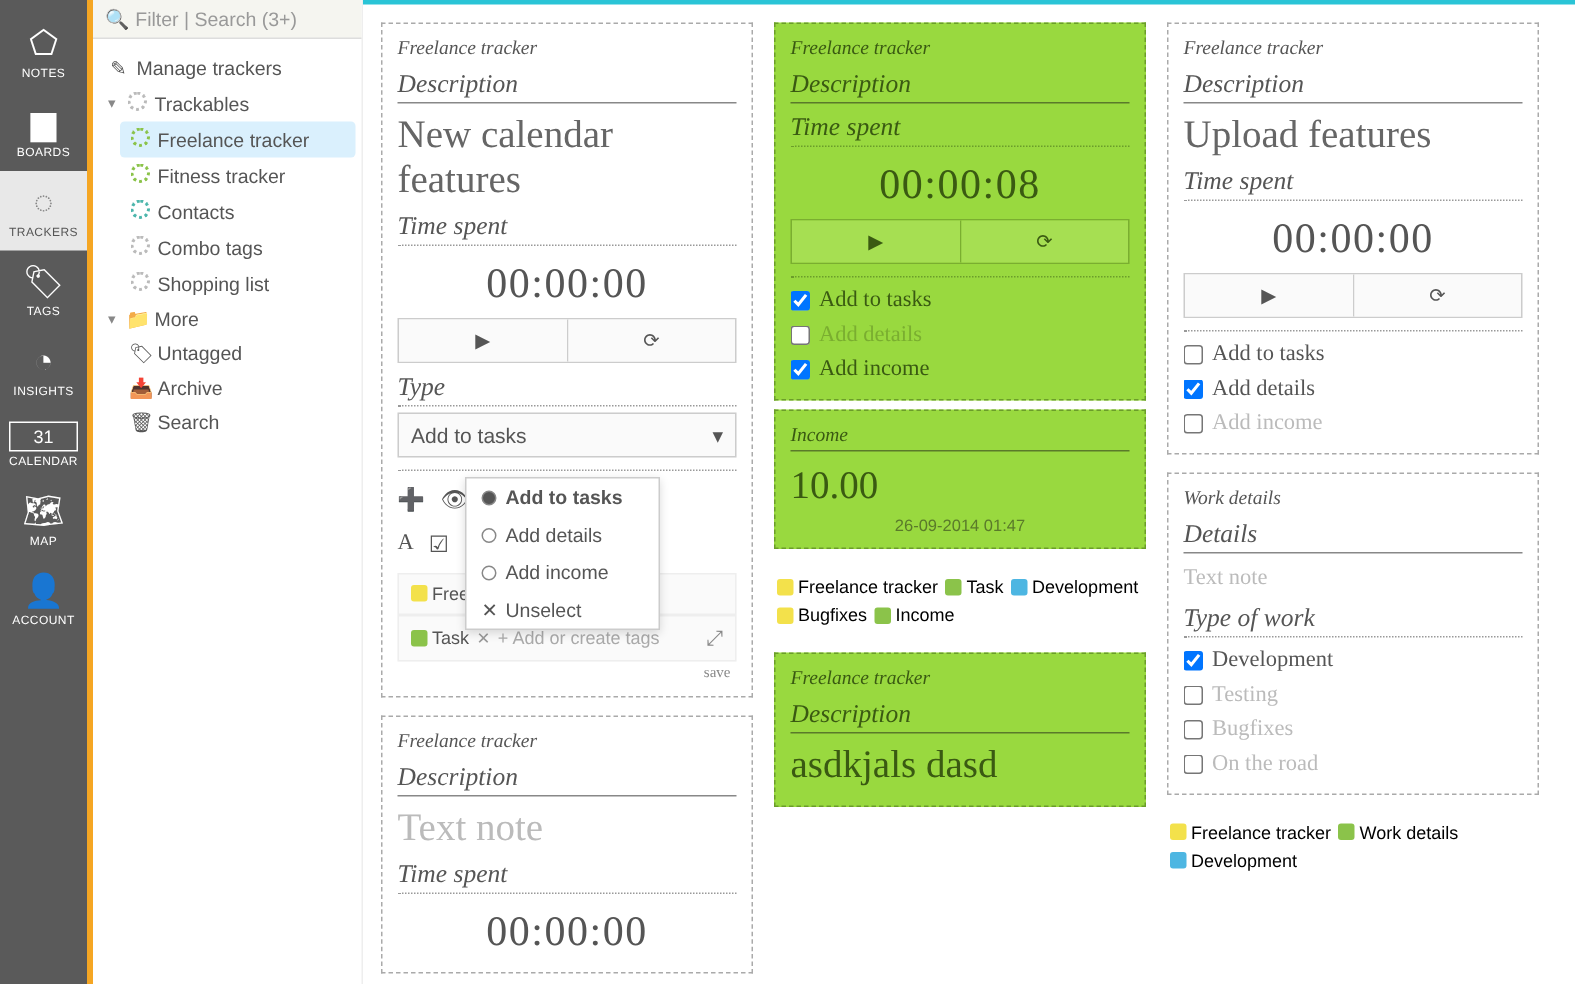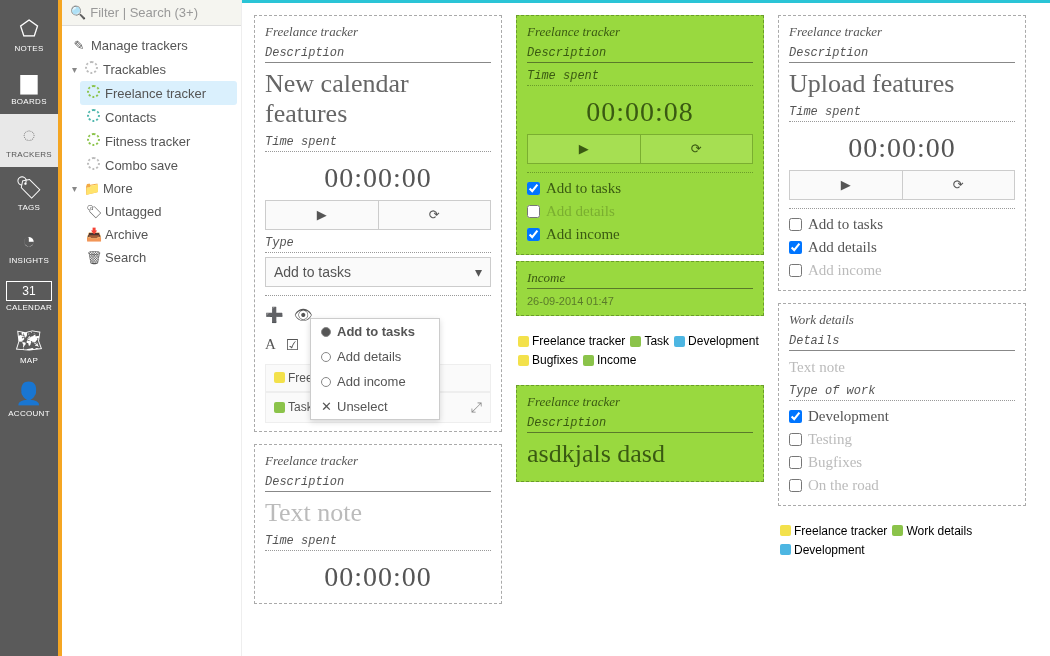--- a/index.html
+++ b/index.html
@@ -31,39 +31,39 @@
 
 
 .board { flex: 1; background: #fff; display: flex; gap: 14px; padding: 12px 12px 0 12px; overflow: hidden; border-top: 3px solid #2ac4d6; }
 .column { width: 248px; display: flex; flex-direction: column; gap: 12px; }
 
 
 .card { border: 1px dashed #aaa; background: #fff; padding: 8px 10px; font-family: Georgia, serif; color: #555; position: relative; }
 .card.green { background: #99d93f; border: 1px dashed #6b9d2a; color: #3a5a12; }
 .card-header { font-style: italic; font-size: 13px; display: flex; }
 .card-header::before, .card-header::after { content: ""; border-bottom: 1px dashed #aaa; flex: 1; margin: 0 4px; position: relative; top: -4px; display: none; }
-.section-title { font-style: italic; font-size: 12px; margin-top: 6px; font-family: Liberation Mono, monospace; }
+.section-title { font-style: italic; font-size: 17px; margin-top: 6px; }
 .dots-divider { border-bottom: 1px dotted #999; margin: 2px 0 4px; }
 .divider-solid { border-bottom: 1px solid #888; margin: 2px 0 6px; }
 .desc-text { font-family: Georgia, serif; font-size: 26px; font-weight: 300; color: #666; line-height: 1.15; margin: 2px 0 4px; }
 .card.green .desc-text { color: #3a5a12; }
 .desc-placeholder { color: #bbb; }
 .timer { font-family: Georgia, serif; font-size: 28px; text-align: center; padding: 6px 0 2px; color: #555; letter-spacing: 1px; }
 .card.green .timer { color: #3a5a12; }
 .timer-controls { display: flex; border: 1px solid #ccc; margin-top: 4px; }
 .card.green .timer-controls { border-color: #7aae30; }
 .timer-btn { flex: 1; text-align: center; padding: 6px 0; font-size: 13px; cursor: pointer; background: #fafafa; }
 .timer-btn:first-child { border-right: 1px solid #ccc; }
 .card.green .timer-btn { background: #a6df52; }
 .card.green .timer-btn:first-child { border-right-color: #7aae30; }
 .check-row { display: flex; align-items: center; font-family: Georgia, serif; font-size: 15px; padding: 3px 0; }
 .check-row input { margin-right: 6px; }
 .check-row.muted { color: #7aae30; }
 .income-val { font-family: Georgia, serif; font-size: 26px; color: #3a5a12; padding: 2px 0; }
-.timestamp { font-size: 11px; text-align: left; font-family: Arial,sans-serif; color: #5a7a2a; margin-top: 4px; }
+.timestamp { font-size: 11px; text-align: center; font-family: Arial,sans-serif; color: #5a7a2a; margin-top: 4px; }
 
 
 .dropdown { border: 1px solid #ccc; padding: 6px 8px; font-family: Arial, sans-serif; font-size: 14px; display: flex; justify-content: space-between; align-items: center; background: #fafafa; cursor: pointer; }
 .dropdown-menu { position: absolute; background: #fff; border: 1px solid #ccc; box-shadow: 0 2px 6px rgba(0,0,0,0.15); font-family: Arial, sans-serif; font-size: 13px; color: #555; z-index: 10; width: 130px; }
 .dropdown-menu .opt { padding: 5px 10px; display: flex; align-items: center; gap: 6px; cursor: pointer; }
 .dropdown-menu .opt.sel { font-weight: bold; }
 .opt .radio { width: 10px; height: 10px; border: 1px solid #888; border-radius: 50%; display: inline-block; }
 .opt .radio.filled { background: #555; }
 
 
@@ -113,30 +113,34 @@
           <span class="tree-caret">▾</span>
           <span class="tree-icon"><span class="ring gray"></span></span>
           <span>Trackables</span>
         </div>
       <div class="tree-children">
         <div class="tree-row selected">
             <span class="tree-icon"><span class="ring green"></span></span>
             <span>Freelance tracker</span>
           </div>
         <div class="tree-row">
+            <span class="tree-icon"><span class="ring green"></span></span>
+            <span>Fitness tracker</span>
+          </div>
+        <div class="tree-row">
             <span class="tree-icon"><span class="ring teal"></span></span>
             <span>Contacts</span>
           </div>
         <div class="tree-row">
-            <span class="tree-icon"><span class="ring green"></span></span>
-            <span>Fitness tracker</span>
-          </div>
-        <div class="tree-row">
             <span class="tree-icon"><span class="ring gray"></span></span>
-            <span>Combo save</span>
+            <span>Combo tags</span>
+          </div>
+        <div class="tree-row">
+            <span class="tree-icon"><span class="ring gray"></span></span>
+            <span>Shopping list</span>
           </div>
       </div>
       <div class="tree-row">
           <span class="tree-caret">▾</span>
           <span class="tree-icon">📁</span>
           <span>More</span>
         </div>
       <div class="tree-children">
         <div class="tree-row">
             <span class="tree-icon">🏷</span>
@@ -212,20 +216,21 @@
         </div>
         <div class="tag-row">
           <span class="tag">
               <span class="tag-dot" style="background:#8bc34a"></span>
               <span>Task</span>
               <span class="x">✕</span>
             </span>
           <span class="add-tags">+ Add or create tags</span>
           <span style="margin-left:auto;font-size:14px;color:#888">⤢</span>
         </div>
+        <div style="text-align:right;font-size:10px;color:#888;padding:2px 4px">save</div>
       </div>
 
       <div class="card">
         <div class="card-header">Freelance tracker</div>
         <div class="section-title">Description</div>
         <div class="divider-solid"></div>
         <div class="desc-text desc-placeholder">Text note</div>
         <div class="section-title">Time spent</div>
         <div class="dots-divider"></div>
         <div class="timer">00:00:00</div>
@@ -254,20 +259,21 @@
             <span>Add details</span>
           </div>
         <div class="check-row">
             <input type="checkbox" checked="" style="">
             <span>Add income</span>
           </div>
       </div>
       <div class="card green" style="margin-top:-6px">
         <div class="card-header">Income</div>
         <div class="divider-solid" style="border-color:#5a7a2a"></div>
+        <div class="income-val">10.00</div>
         <div class="timestamp">26-09-2014 01:47</div>
       </div>
       <div class="tag-row plain">
         <span class="tag">
             <span class="tag-dot" style="background:#f3e14b"></span>
             <span>Freelance tracker</span>
           </span>
         <span class="tag">
             <span class="tag-dot" style="background:#8bc34a"></span>
             <span>Task</span>

